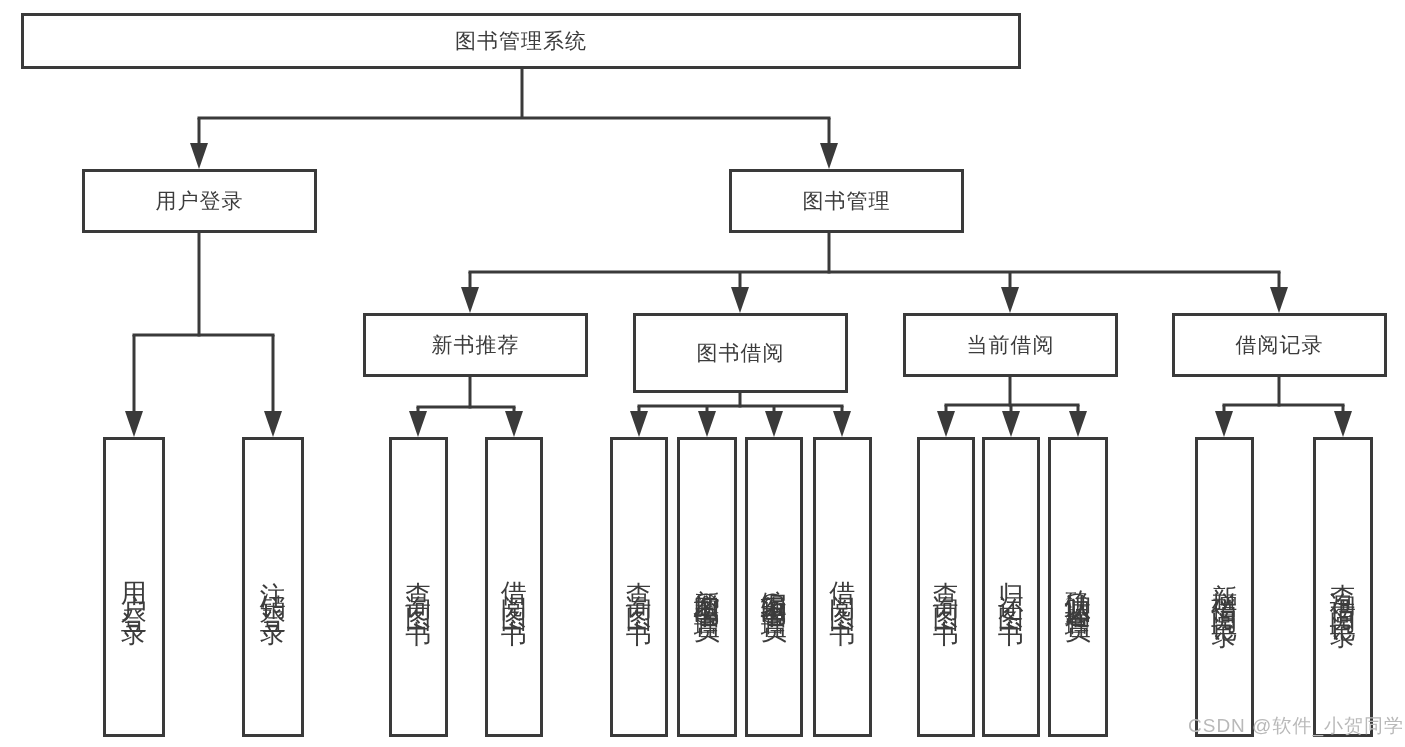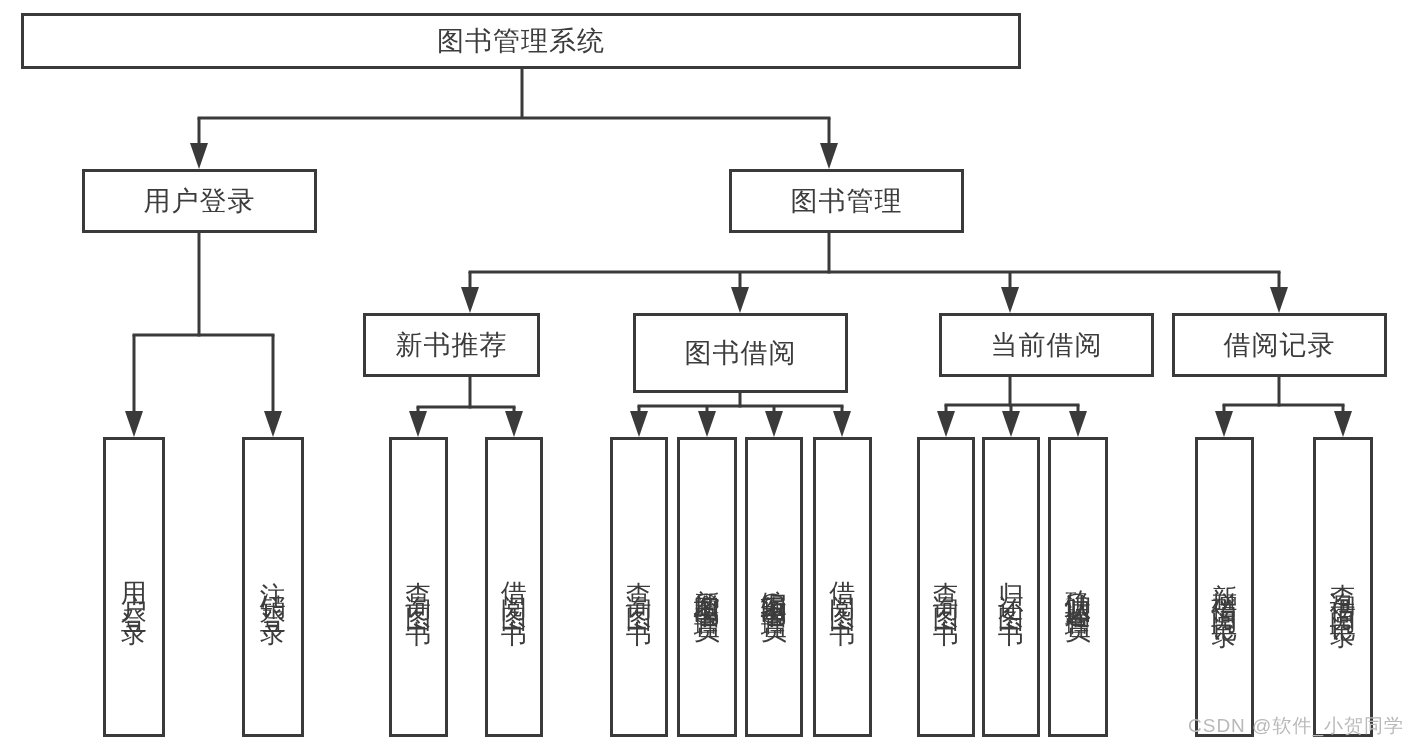--- a/index.html
+++ b/index.html
@@ -26,21 +26,21 @@
   .node {
     position: absolute;
     box-sizing: border-box;
     border: 3px solid var(--line);
     background: var(--box-bg);
     color: var(--text);
     display: flex;
     align-items: center;
     justify-content: center;
   }
-  .h-node { font-size: 27px; letter-spacing: 1px; white-space: nowrap; }
+  .h-node { font-size: 21px; letter-spacing: 1px; white-space: nowrap; }
   .leaf { font-size: 26px; }
   .vtext {
     writing-mode: vertical-rl;
     text-orientation: mixed;
     line-height: 1.1;
     letter-spacing: 10px;
   }
   .watermark {
     position: absolute;
     left: 1188px;
@@ -143,27 +143,27 @@
     <span>图书管理系统</span>
   </div>
 
   <div class="node h-node" style="left:82px; top:169px; width:235px; height:64px;">
     <span>用户登录</span>
   </div>
   <div class="node h-node" style="left:729px; top:169px; width:235px; height:64px;">
     <span>图书管理</span>
   </div>
 
-  <div class="node h-node" style="left:363px; top:313px; width:177px; height:64px;">
+  <div class="node h-node" style="left:363px; top:313px; width:225px; height:64px;">
     <span>新书推荐</span>
   </div>
   <div class="node h-node" style="left:633px; top:313px; width:215px; height:80px;">
     <span>图书借阅</span>
   </div>
-  <div class="node h-node" style="left:939px; top:313px; width:215px; height:64px;">
+  <div class="node h-node" style="left:903px; top:313px; width:215px; height:64px;">
     <span>当前借阅</span>
   </div>
   <div class="node h-node" style="left:1172px; top:313px; width:215px; height:64px;">
     <span>借阅记录</span>
   </div>
 
   <div class="node leaf" style="left:103px; top:437px; width:62px; height:300px;">
     <span class="vtext" style="letter-spacing: 13px;">用户登录</span>
   </div>
   <div class="node leaf" style="left:242px; top:437px; width:62px; height:300px;">

